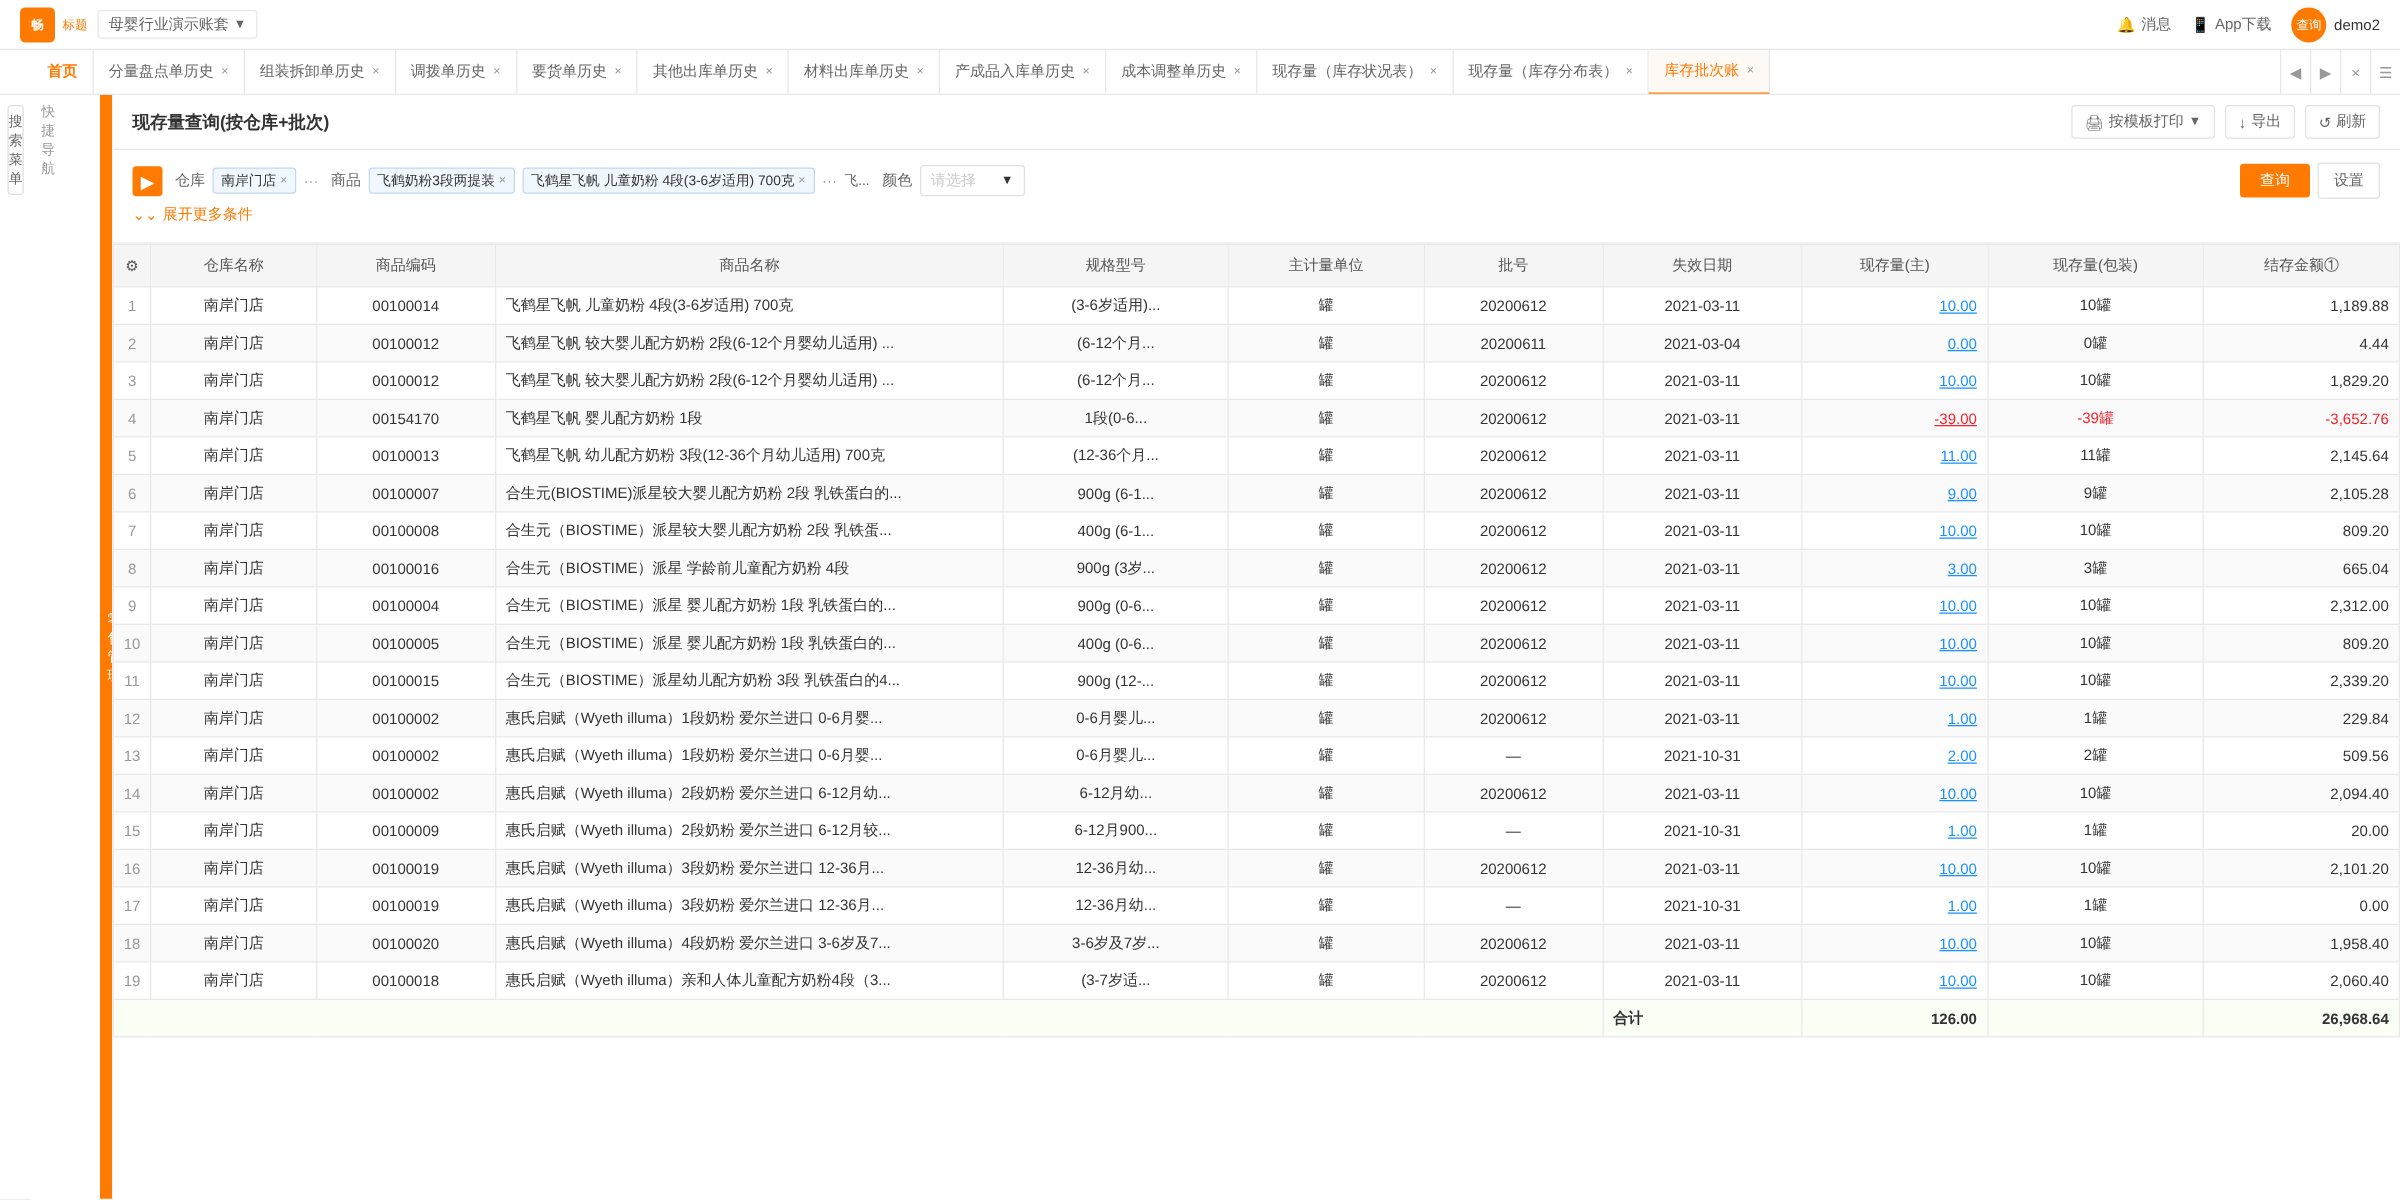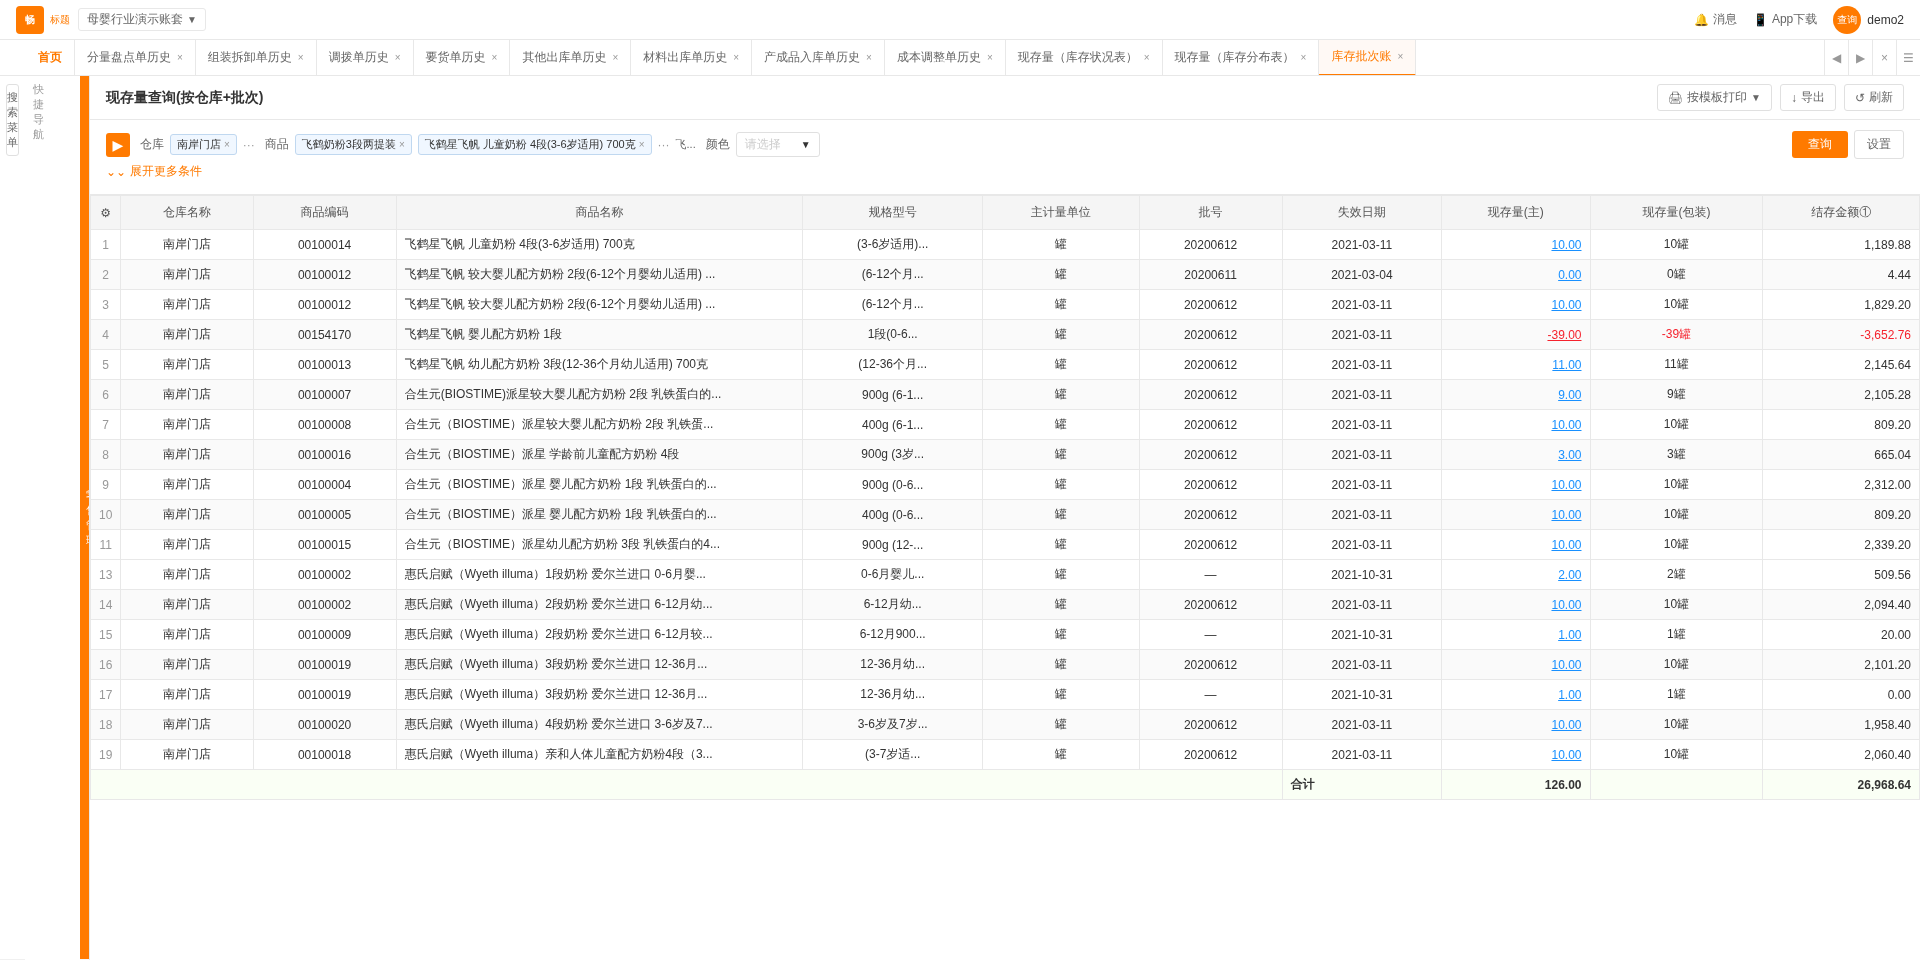--- a/index.html
+++ b/index.html
@@ -525,20 +525,33 @@
     <td>00100015</td>
     <td class="td-left" title="合生元（BIOSTIME）派星幼儿配方奶粉 3段 乳铁蛋白的4..." style="max-width:200px;overflow:hidden;text-overflow:ellipsis;">合生元（BIOSTIME）派星幼儿配方奶粉 3段 乳铁蛋白的4...</td>
     <td>900g (12-...</td>
     <td>罐</td>
     <td>20200612</td>
     <td>2021-03-11</td>
     <td class="td-link td-number">10.00</td>
     <td class="">10罐</td>
     <td class="td-number">2,339.20</td>
   </tr>
+            <tr style="background: rgb(250, 250, 250);">
+    <td class="row-num">12</td>
+    <td>南岸门店</td>
+    <td>00100002</td>
+    <td class="td-left" title="惠氏启赋（Wyeth illuma）1段奶粉 爱尔兰进口 0-6月婴..." style="max-width:200px;overflow:hidden;text-overflow:ellipsis;">惠氏启赋（Wyeth illuma）1段奶粉 爱尔兰进口 0-6月婴...</td>
+    <td>0-6月婴儿...</td>
+    <td>罐</td>
+    <td>20200612</td>
+    <td>2021-03-11</td>
+    <td class="td-link td-number">1.00</td>
+    <td class="">1罐</td>
+    <td class="td-number">229.84</td>
+  </tr>
             <tr style="background: rgb(255, 255, 255);">
     <td class="row-num">13</td>
     <td>南岸门店</td>
     <td>00100002</td>
     <td class="td-left" title="惠氏启赋（Wyeth illuma）1段奶粉 爱尔兰进口 0-6月婴..." style="max-width:200px;overflow:hidden;text-overflow:ellipsis;">惠氏启赋（Wyeth illuma）1段奶粉 爱尔兰进口 0-6月婴...</td>
     <td>0-6月婴儿...</td>
     <td>罐</td>
     <td>—</td>
     <td>2021-10-31</td>
     <td class="td-link td-number">2.00</td>

